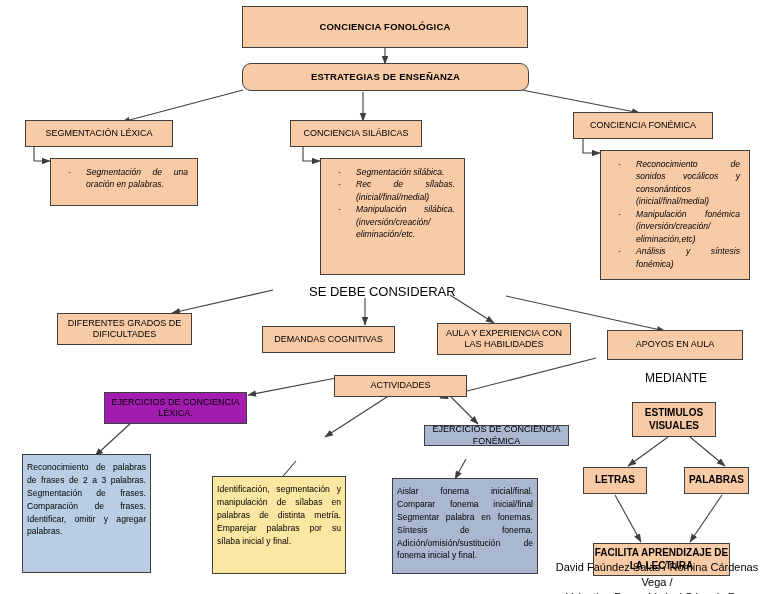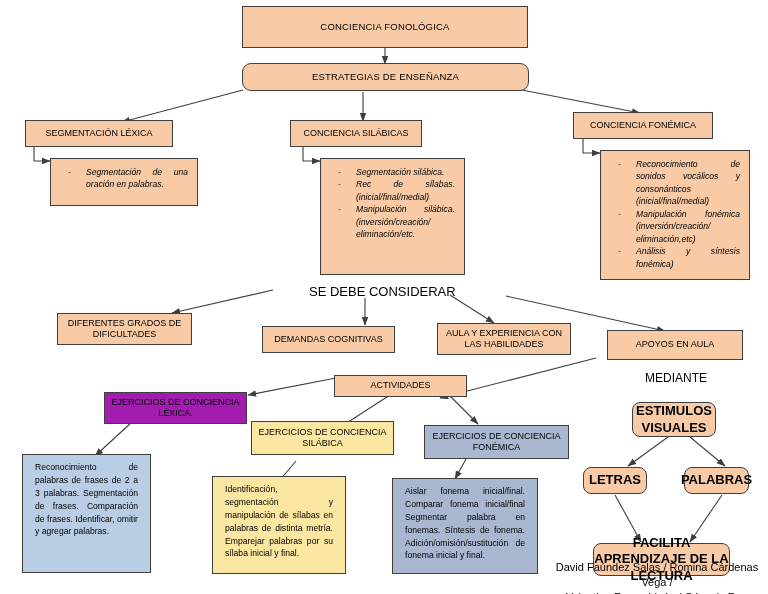--- a/index.html
+++ b/index.html
@@ -20,30 +20,30 @@
     border:1px solid #3f3f3f;
     background:#f8cba6;
     display:flex;
     align-items:center;
     justify-content:center;
     text-align:center;
     line-height:1.25;
     z-index:2;
   }
   .box.title{
-    font-weight:normal;
+    font-weight:bold;
     font-size:9.5px;
     letter-spacing:.2px;
   }
   .box.italic{
     font-size:9px;
     font-weight:normal;
   }
   .box.rounded{border-radius:9px;}
-  .box.plainbold{font-weight:bold;font-size:13px;font-style:normal;border-radius:8px;}
+  .box.plainbold{font-weight:bold;font-size:10px;font-style:normal;}
   .listbox{
     position:absolute;
     box-sizing:border-box;
     border:1px solid #3f3f3f;
     background:#f8cba6;
     font-style:italic;
     font-size:8.6px;
     line-height:1.45;
     padding:7px 9px 7px 9px;
     z-index:2;
@@ -55,21 +55,21 @@
     text-align:justify;
     margin:0;
   }
   .listbox li .dash{position:absolute;left:8px;top:0;}
   .textbox{
     position:absolute;
     box-sizing:border-box;
     border:1px solid #3f3f3f;
     font-size:8.6px;
     line-height:1.5;
-    padding:6px 12px;
+    padding:6px 4px;
     text-align:justify;
     z-index:2;
     font-style:normal;
   }
   .textbox p{margin:0;}
   .blue{background:#a21caf;}
   .blue2{background:#b9cde4;}
   .yellow{background:#fbe6a2;}
   .grayblue{background:#a9b7d0;}
   .freetext{
@@ -189,25 +189,22 @@
   <div class="freetext" style="left:645px;top:371px;">MEDIANTE</div>
 
   <div class="box italic" style="left:334px;top:375px;width:133px;height:22px;">
     <span>ACTIVIDADES</span>
   </div>
 
   <div class="box italic blue" style="left:104px;top:392px;width:143px;height:32px;">
     <span>EJERCICIOS DE CONCIENCIA LÉXICA.</span>
   </div>
 
-  <div class="box italic yellow" style="left:251px;top:421px;width:143px;height:34px;">
-    <span>EJERCICIOS DE CONCIENCIA SILÁBICA</span>
-  </div>
-
-  <div class="box italic grayblue" style="left:424px;top:425px;width:145px;height:34px;">
+
+  <div class="box italic grayblue" style="left:424px;top:425px;width:145px;height:21px;">
     <span>EJERCICIOS DE CONCIENCIA FONÉMICA</span>
   </div>
 
   <div class="textbox blue2" style="left:22px;top:454px;width:129px;height:119px;">
     <p>Reconocimiento de palabras de frases de 2 a 3 palabras. Segmentación de frases. Comparación de frases. Identificar, omitir y agregar palabras.</p>
   </div>
 
   <div class="textbox yellow" style="left:212px;top:476px;width:134px;height:98px;">
     <p>Identificación, segmentación y manipulación de sílabas en palabras de distinta metría. Emparejar palabras por su sílaba inicial y final.</p>
   </div>

